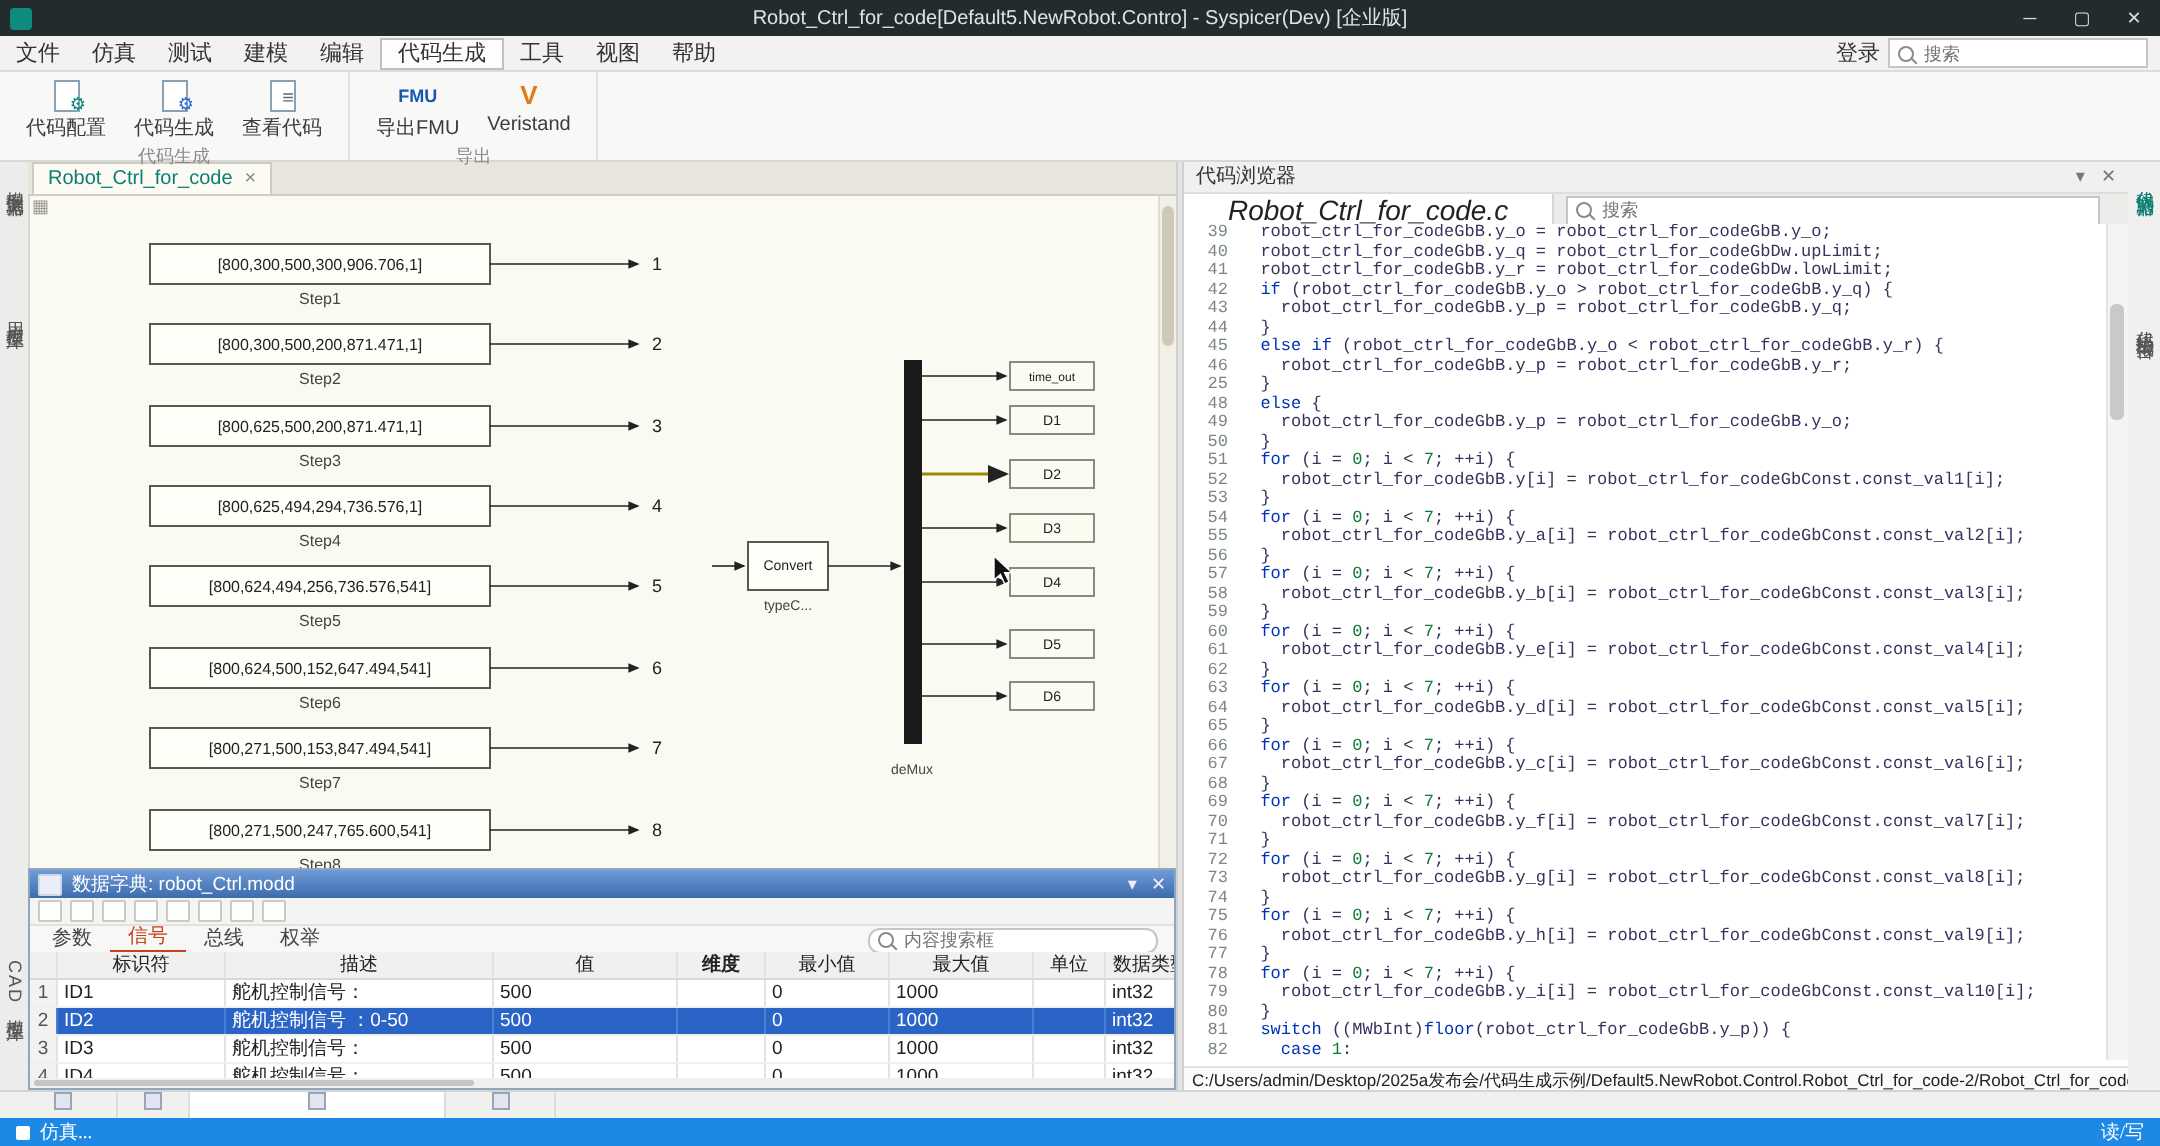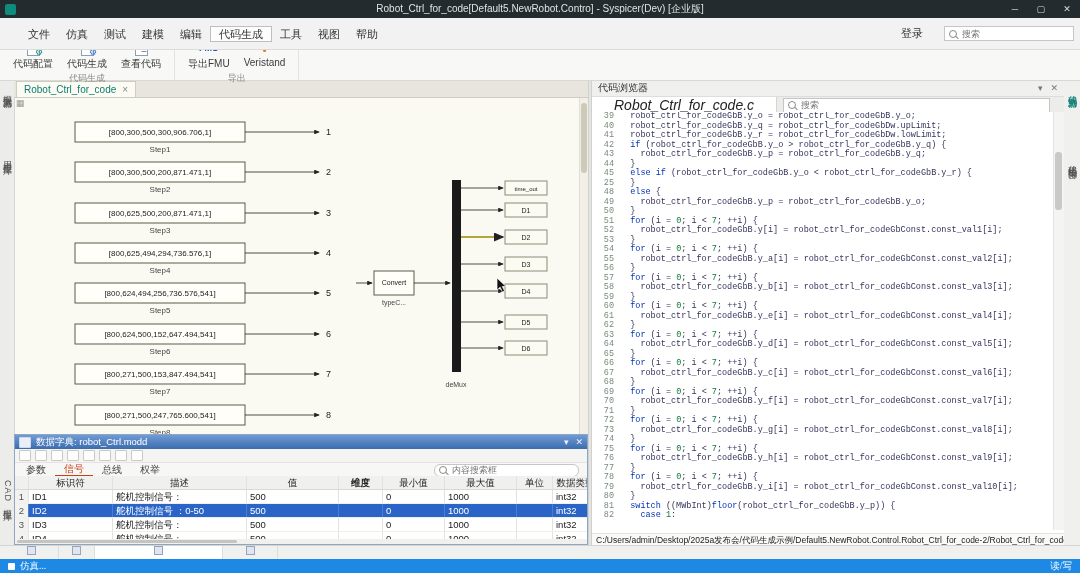--- a/index.html
+++ b/index.html
@@ -6,25 +6,25 @@
   #app{position:relative;width:1080px;height:573px;background:#fff;overflow:hidden;
        font-family:"Liberation Sans",sans-serif;-webkit-font-smoothing:antialiased;}
   
   .titlebar{position:absolute;left:0;top:0;right:0;height:18px;background:#242b2e;
             display:flex;align-items:center;color:#e6e8e8;font-size:10px;z-index:30;}
   .app-logo{width:11px;height:11px;background:#0d8c7d;border-radius:2px;margin:0 5px;flex:none;}
   .title-text{position:absolute;left:0;right:0;text-align:center;pointer-events:none;color:#dfe3e3;}
   .win-controls{margin-left:auto;display:flex;z-index:2;}
   .win-btn{width:26px;height:18px;display:flex;align-items:center;justify-content:center;font-size:9px;color:#d8dcdc;cursor:default;}
   
-  .menubar{position:absolute;top:18px;left:0;right:0;height:32px;background:#f2f2f2;border-bottom:1px solid #dcdcdc;
-           display:flex;align-items:center;font-size:11px;color:#333;padding-left:20px;box-sizing:border-box;z-index:29;}
+  .menubar{position:absolute;top:18px;left:0;right:0;height:18px;background:#f2f2f2;border-bottom:1px solid #dcdcdc;
+           display:flex;align-items:center;font-size:11px;color:#333;padding-left:0;box-sizing:border-box;z-index:29;}
   .menu-item{padding:0 8px;height:16px;line-height:16px;}
   .menu-item.active{background:#fdfdfd;border:1px solid #bfbfbf;line-height:14px;box-sizing:border-box;}
-  .menubar-right{margin-left:auto;display:flex;gap:21px;padding-right:6px;}
+  .menubar-right{margin-left:auto;display:flex;gap:4px;padding-right:6px;}
   .login-label{color:#333;}
   .searchwrap{display:flex;align-items:center;gap:3px;background:#fff;border:1px solid #c6c6c6;height:13px;padding:0 4px;}
   .searchwrap input{border:none;outline:none;font-size:9px;width:105px;height:11px;color:#444;background:transparent;font-family:"Liberation Sans",sans-serif;}
   .mag{width:6px;height:6px;border:1px solid #8a8a8a;border-radius:50%;position:relative;display:inline-block;flex:none;}
   .mag::after{content:"";position:absolute;width:4px;height:1px;background:#8a8a8a;transform:rotate(45deg);right:-3px;bottom:-1px;}
   
   .ribbon{position:absolute;top:36px;left:0;right:0;height:44px;background:#f8f8f6;border-bottom:1px solid #d8d8d6;display:flex;z-index:28;}
   .ribbon-group{display:flex;flex-direction:column;border-right:1px solid #e2e2e0;padding:2px 10px 0;}
   .ribbon-btns{display:flex;gap:8px;flex:1;}
   .ribbon-btn{display:flex;flex-direction:column;align-items:center;padding:1px 3px;font-size:10px;color:#3c3c3c;gap:1px;cursor:default;}
@@ -428,20 +428,21 @@
       </span>
     </div>
     <div class="code-area">
         <div class="code-line"><span class="ln">39</span><span class="ct">  robot_ctrl_for_codeGbB.y_o = robot_ctrl_for_codeGbB.y_o;</span></div>
         <div class="code-line"><span class="ln">40</span><span class="ct">  robot_ctrl_for_codeGbB.y_q = robot_ctrl_for_codeGbDw.upLimit;</span></div>
         <div class="code-line"><span class="ln">41</span><span class="ct">  robot_ctrl_for_codeGbB.y_r = robot_ctrl_for_codeGbDw.lowLimit;</span></div>
         <div class="code-line"><span class="ln">42</span><span class="ct">  <span class="kw">if</span> (robot_ctrl_for_codeGbB.y_o &gt; robot_ctrl_for_codeGbB.y_q) {</span></div>
         <div class="code-line"><span class="ln">43</span><span class="ct">    robot_ctrl_for_codeGbB.y_p = robot_ctrl_for_codeGbB.y_q;</span></div>
         <div class="code-line"><span class="ln">44</span><span class="ct">  }</span></div>
         <div class="code-line"><span class="ln">45</span><span class="ct">  <span class="kw">else</span> <span class="kw">if</span> (robot_ctrl_for_codeGbB.y_o &lt; robot_ctrl_for_codeGbB.y_r) {</span></div>
+        <div class="code-line"><span class="ln">46</span><span class="ct">    robot_ctrl_for_codeGbB.y_p = robot_ctrl_for_codeGbB.y_r;</span></div>
         <div class="code-line"><span class="ln">25</span><span class="ct">  }</span></div>
         <div class="code-line"><span class="ln">48</span><span class="ct">  <span class="kw">else</span> {</span></div>
         <div class="code-line"><span class="ln">49</span><span class="ct">    robot_ctrl_for_codeGbB.y_p = robot_ctrl_for_codeGbB.y_o;</span></div>
         <div class="code-line"><span class="ln">50</span><span class="ct">  }</span></div>
         <div class="code-line"><span class="ln">51</span><span class="ct">  <span class="kw">for</span> (i = <span class="num">0</span>; i &lt; <span class="num">7</span>; ++i) {</span></div>
         <div class="code-line"><span class="ln">52</span><span class="ct">    robot_ctrl_for_codeGbB.y[i] = robot_ctrl_for_codeGbConst.const_val1[i];</span></div>
         <div class="code-line"><span class="ln">53</span><span class="ct">  }</span></div>
         <div class="code-line"><span class="ln">54</span><span class="ct">  <span class="kw">for</span> (i = <span class="num">0</span>; i &lt; <span class="num">7</span>; ++i) {</span></div>
         <div class="code-line"><span class="ln">55</span><span class="ct">    robot_ctrl_for_codeGbB.y_a[i] = robot_ctrl_for_codeGbConst.const_val2[i];</span></div>
         <div class="code-line"><span class="ln">56</span><span class="ct">  }</span></div>

